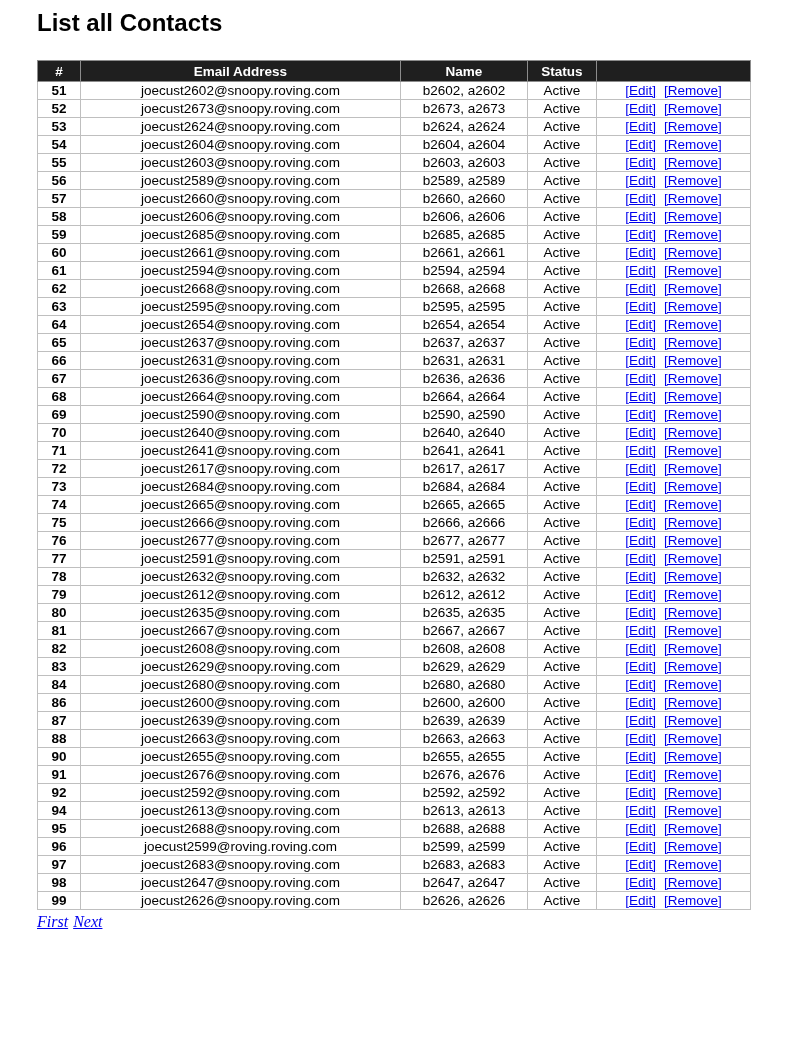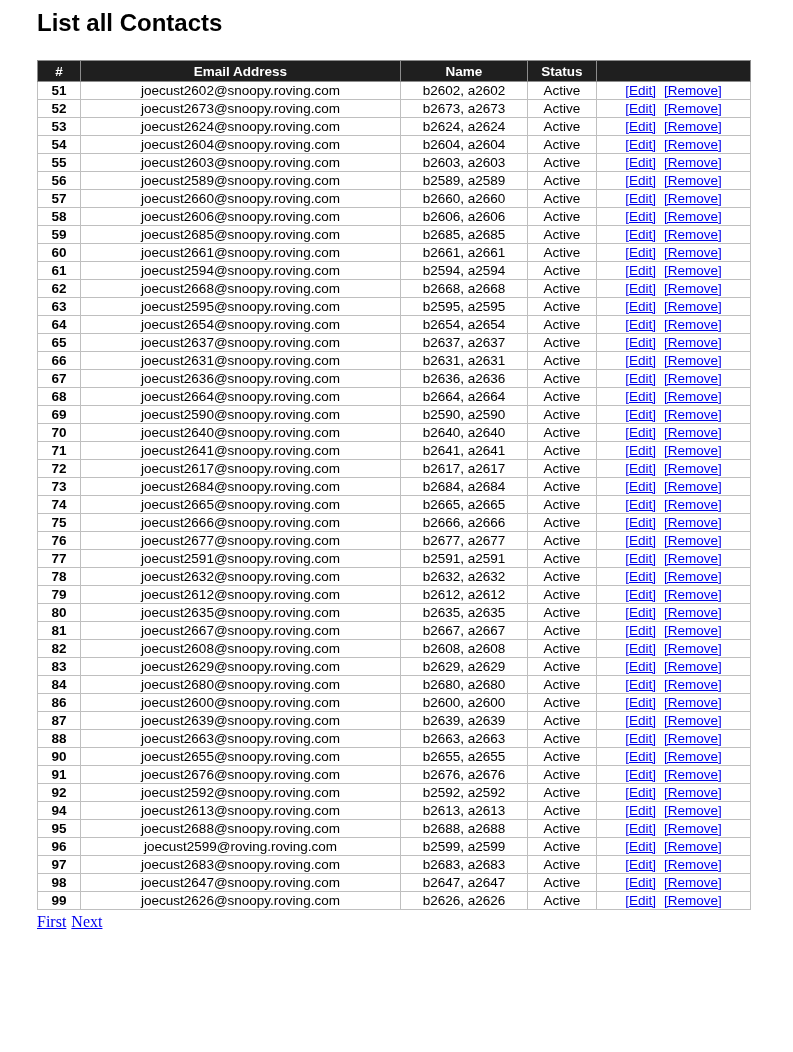--- a/index.html
+++ b/index.html
@@ -46,21 +46,21 @@
     font-weight: bold;
     margin-top: 36px;
   }
   a { color: #0000ee; text-decoration: underline; cursor: pointer; }
   td.col-actions a { margin: 0 2px; }
   .pagination {
     margin: 3px 0 0 37px;
     font-family: "Liberation Serif", serif;
     font-size: 16px;
   }
-  .pagination a { margin-right: 5px; }
+  .pagination a { margin-right: 5px; font-style: italic; }
 </style>
 </head>
 <body>
 
 <h1 class="page-title">List all Contacts</h1>
 
 <table class="contacts">
   <colgroup>
     <col style="width:43px">
     <col style="width:320px">

